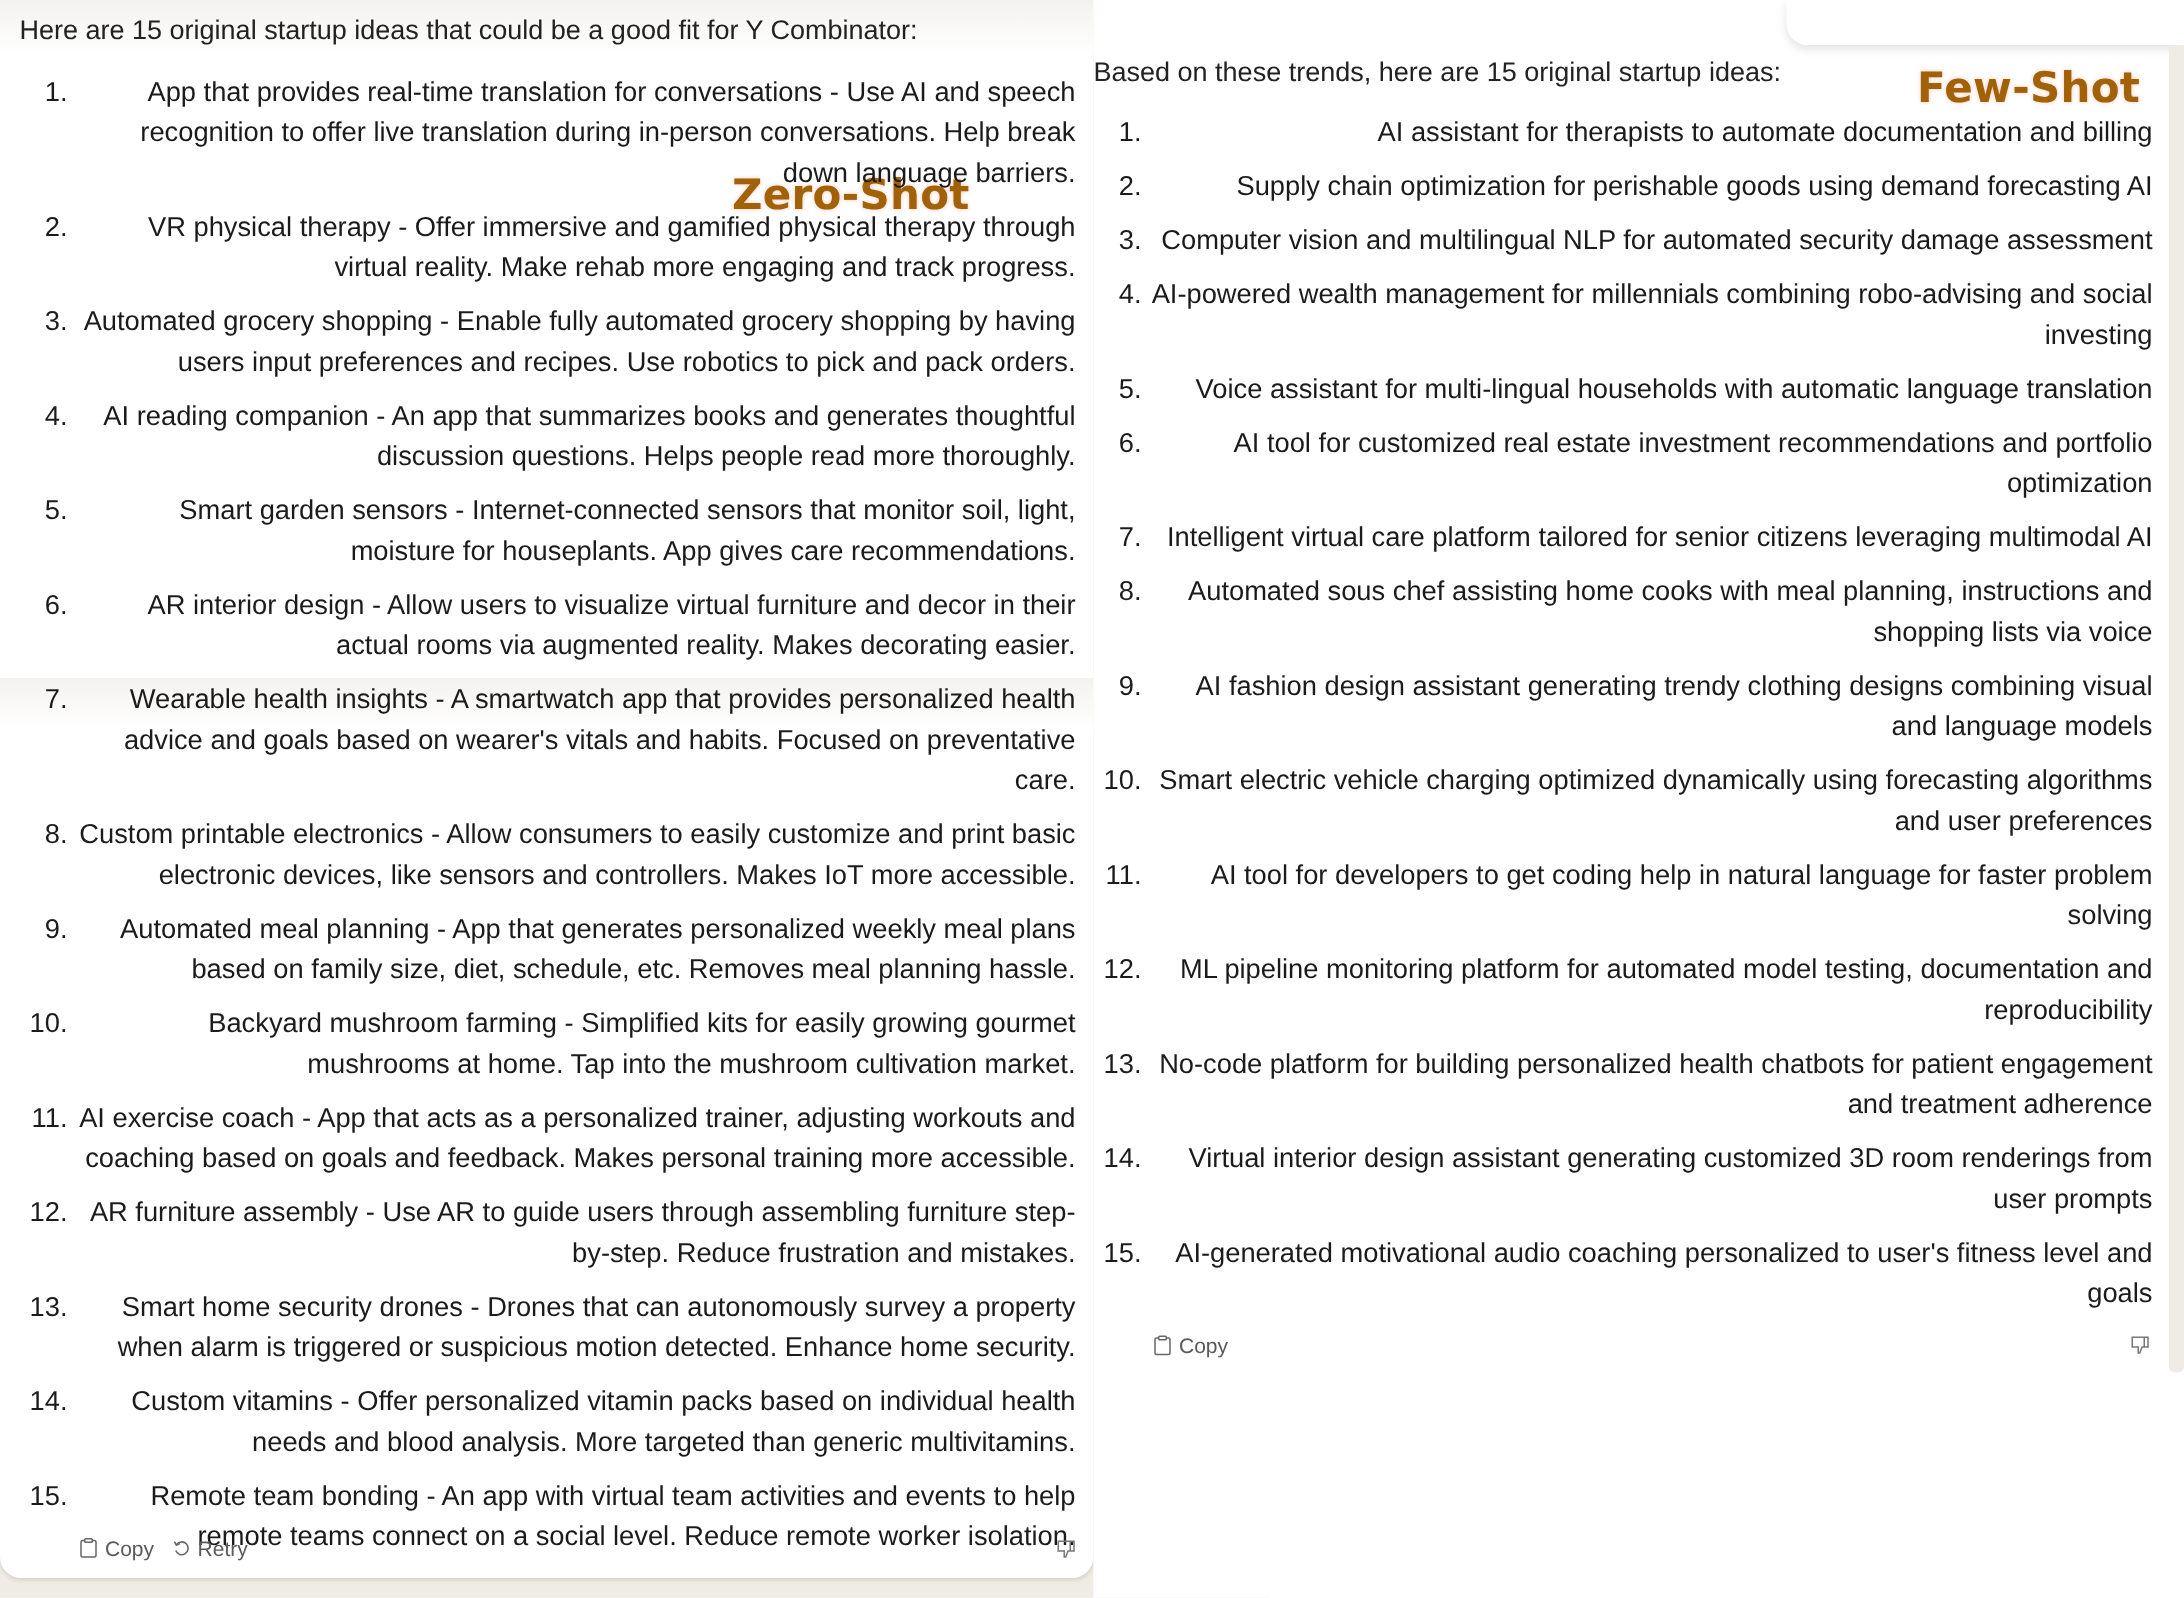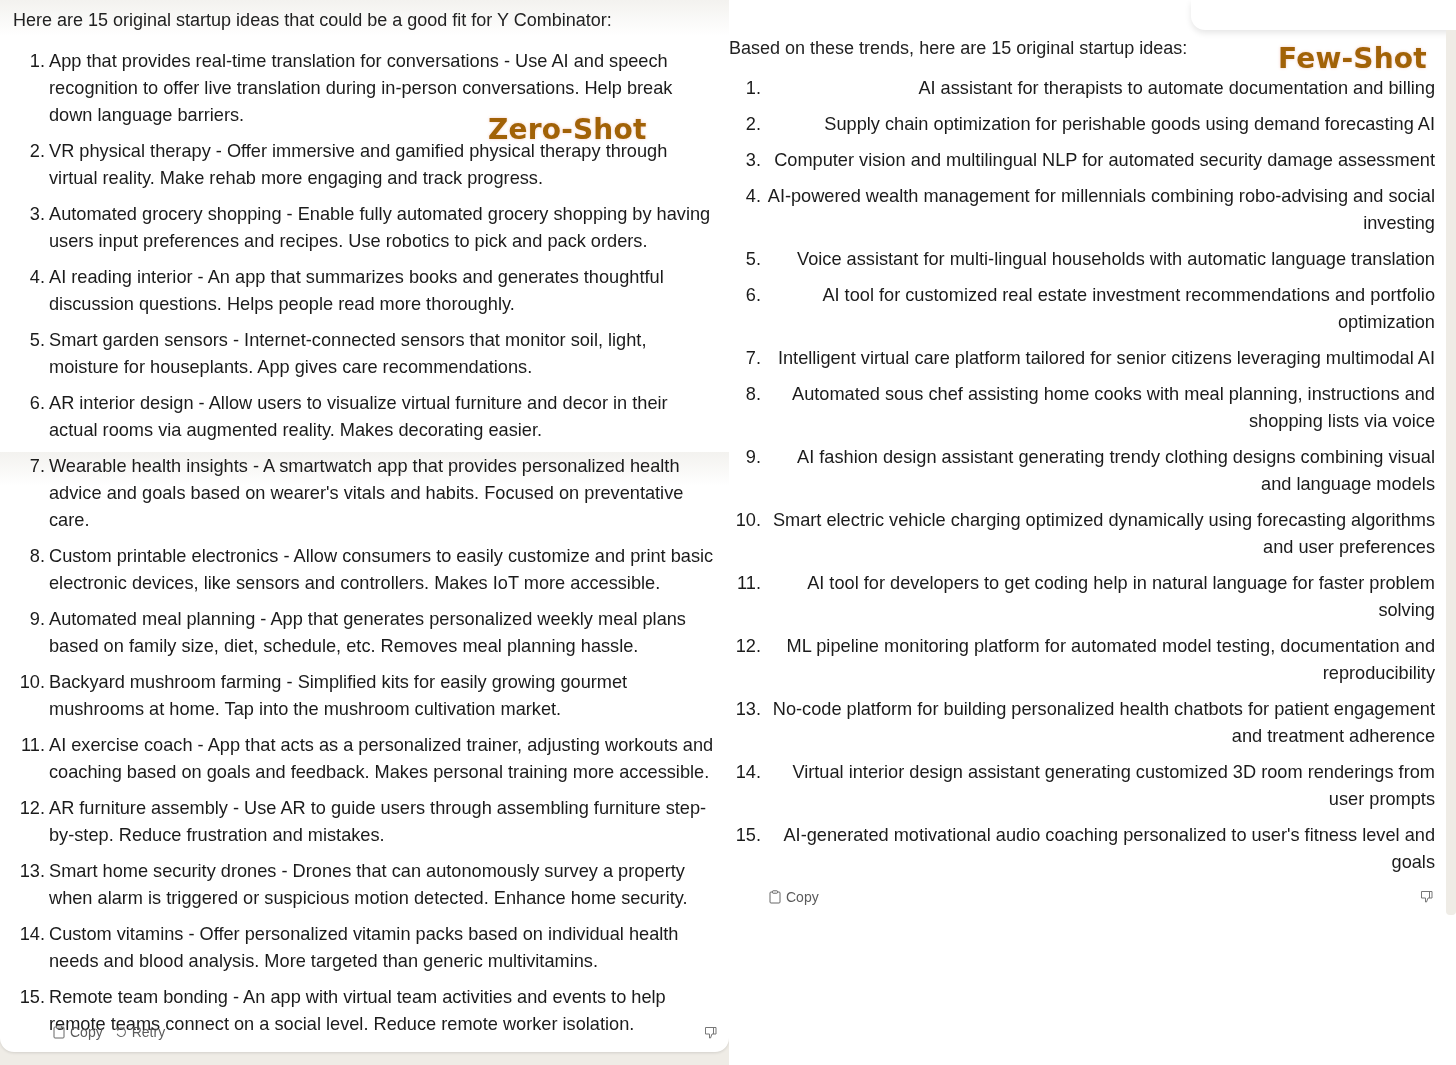--- a/index.html
+++ b/index.html
@@ -6,20 +6,21 @@
   body {
     width:1456px; height:1065px; position:relative; overflow:hidden;
     background:#ffffff;
     font-family:"Liberation Sans", "DejaVu Sans", sans-serif;
     color:#1a1a1a;
   }
   .panel { position:absolute; box-sizing:border-box; }
   #left-panel {
     left:0; top:0; width:729px; height:1065px;
     background:#efece6;
+    text-align:right;
   }
   #left-card {
     position:absolute; left:0; top:0; width:729px; height:1052px;
     background:#ffffff;
     border-radius:0 0 14px 14px;
     box-shadow:0 1px 3px rgba(0,0,0,0.12);
   }
   #left-card .topfade {
     position:absolute; left:0; top:0; right:0; height:36px;
     background:linear-gradient(#f3f2ef, #ffffff);
@@ -64,21 +65,21 @@
     <div class="topfade"></div>
     <div class="row7band"></div>
 
     <div class="intro" style="left:13px; top:7px;">Here are 15 original startup ideas that could be a good fit for Y Combinator:</div>
     <div class="tag" style="left:448px; top:113px;margin-left:40px;">Zero-Shot</div>
 
     <ol id="left-list" class="ideas">
       <li><span class="num">1.</span><span>App that provides real-time translation for conversations - Use AI and speech recognition to offer live translation during in-person conversations. Help break down language barriers.</span></li>
       <li><span class="num">2.</span><span>VR physical therapy - Offer immersive and gamified physical therapy through virtual reality. Make rehab more engaging and track progress.</span></li>
       <li><span class="num">3.</span><span>Automated grocery shopping - Enable fully automated grocery shopping by having users input preferences and recipes. Use robotics to pick and pack orders.</span></li>
-      <li><span class="num">4.</span><span>AI reading interior - An app that summarizes books and generates thoughtful discussion questions. Helps people read more thoroughly.</span></li>
+      <li><span class="num">4.</span><span>AI reading companion - An app that summarizes books and generates thoughtful discussion questions. Helps people read more thoroughly.</span></li>
       <li><span class="num">5.</span><span>Smart garden sensors - Internet-connected sensors that monitor soil, light, moisture for houseplants. App gives care recommendations.</span></li>
       <li><span class="num">6.</span><span>AR interior design - Allow users to visualize virtual furniture and decor in their actual rooms via augmented reality. Makes decorating easier.</span></li>
       <li><span class="num">7.</span><span>Wearable health insights - A smartwatch app that provides personalized health advice and goals based on wearer's vitals and habits. Focused on preventative care.</span></li>
       <li><span class="num">8.</span><span>Custom printable electronics - Allow consumers to easily customize and print basic electronic devices, like sensors and controllers. Makes IoT more accessible.</span></li>
       <li><span class="num">9.</span><span>Automated meal planning - App that generates personalized weekly meal plans based on family size, diet, schedule, etc. Removes meal planning hassle.</span></li>
       <li><span class="num">10.</span><span>Backyard mushroom farming - Simplified kits for easily growing gourmet mushrooms at home. Tap into the mushroom cultivation market.</span></li>
       <li><span class="num">11.</span><span>AI exercise coach - App that acts as a personalized trainer, adjusting workouts and coaching based on goals and feedback. Makes personal training more accessible.</span></li>
       <li><span class="num">12.</span><span>AR furniture assembly - Use AR to guide users through assembling furniture step-by-step. Reduce frustration and mistakes.</span></li>
       <li><span class="num">13.</span><span>Smart home security drones - Drones that can autonomously survey a property when alarm is triggered or suspicious motion detected. Enhance home security.</span></li>
       <li><span class="num">14.</span><span>Custom vitamins - Offer personalized vitamin packs based on individual health needs and blood analysis. More targeted than generic multivitamins.</span></li>

